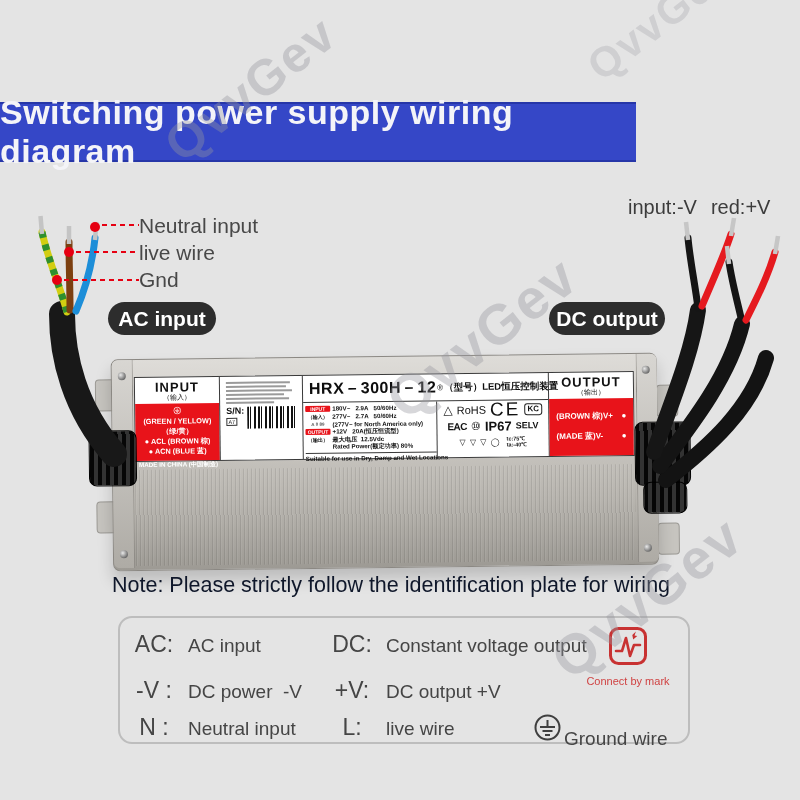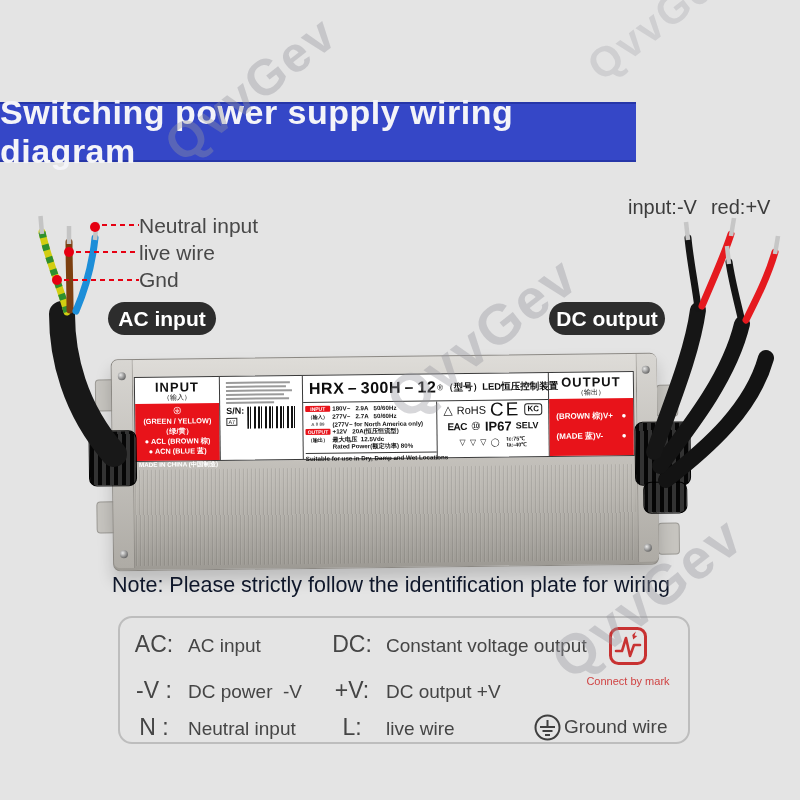--- a/index.html
+++ b/index.html
@@ -90,21 +90,21 @@
   
   .note{position:absolute;left:112px;top:573px;font-size:21.5px;color:#0f172a;z-index:7;}
   .legend{position:absolute;left:118px;top:616px;width:572px;height:128px;border:2px solid #bdbdbd;
           border-radius:14px;z-index:7;box-sizing:border-box;}
   .lkey{position:absolute;font-size:23px;color:#454545;width:56px;text-align:center;white-space:pre;}
   .ldesc{position:absolute;font-size:19px;color:#454545;white-space:pre;}
   .cbm-icon{position:absolute;left:488px;top:8px;width:40px;height:40px;}
   .cbm-label{position:absolute;left:448px;top:57px;width:120px;text-align:center;
              font-size:11px;color:#d04343;}
   .gnd-icon{position:absolute;left:414px;top:96px;width:27px;height:27px;}
-  .gwire{position:absolute;left:444px;top:98px;font-size:19px;color:#454545;}
+  .gwire{position:absolute;left:444px;top:110px;font-size:19px;color:#454545;}
   svg{display:block;}
   .wiresvg{position:absolute;z-index:6;pointer-events:none;}
 </style>
 </head>
 <body>
 
 <div id="canvas">
 
   <div class="wm" style="left:150px;top:60px;">QvvGev</div>
   <div class="wm" style="left:575px;top:-5px;font-size:42px;opacity:.7;">QvvGev</div>

